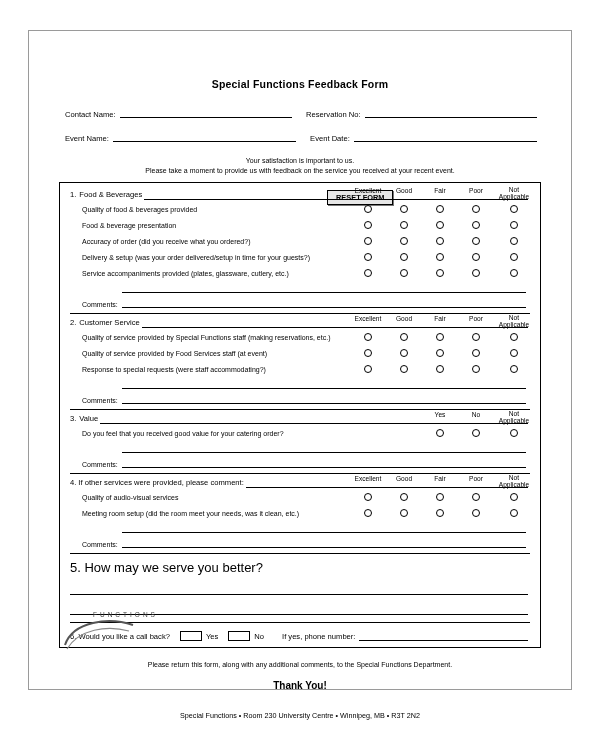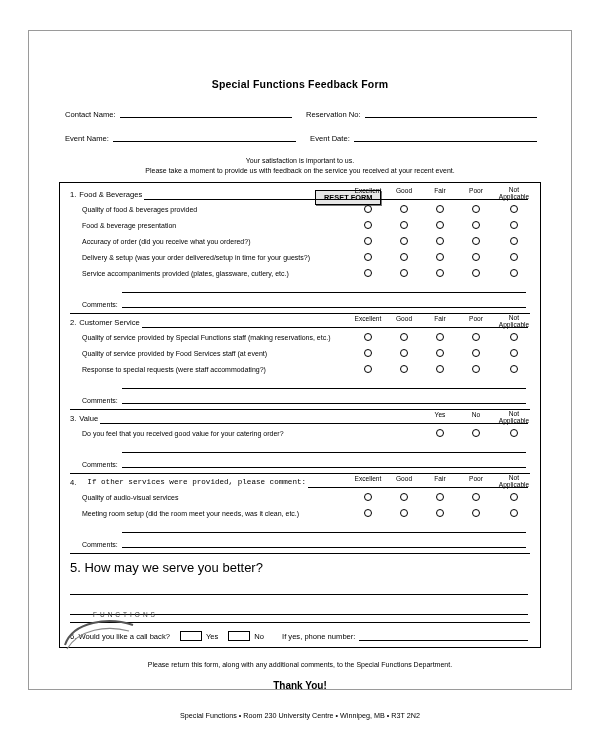--- a/index.html
+++ b/index.html
@@ -150,21 +150,21 @@
     margin-left: 4px;
   }
   .cmt-line {
     border-bottom: 1px solid #000;
     height: 9px;
   }
   .cmt-line + .cmt-line { margin-top: 5px; }
 
   .resetwrap {
     position: absolute;
-    left: 255px;
+    left: 267px;
     top: 3px;
   }
   .reset-btn {
     font-family: "Liberation Sans", sans-serif;
     font-size: 7.4px;
     font-weight: bold;
     padding: 2px 8px;
     background: #e6e6e6;
     border: 1px solid #000;
     box-shadow: 1px 1px 0 #777;
@@ -536,21 +536,21 @@
             <span class="cmt-line" style="display:block;"></span>
           </span>
         </div>
       </div>
 
       <div class="divider"></div>
 
       <div class="section" style="margin-top:4px;">
         <div class="sec-head">
           <span class="sec-title">4.</span>
-          <span class="sec-title" style="margin-left:11px;font-family:Liberation Mono, monospace;">If other services were provided, please comment:</span>
+          <span class="sec-title" style="margin-left:2px;">If other services were provided, please comment:</span>
           <span class="sec-rule"></span>
         </div>
         <div class="cols">
           <span class="col">Excellent</span>
           <span class="col">Good</span>
           <span class="col">Fair</span>
           <span class="col">Poor</span>
           <span class="col na">Not Applicable</span>
         </div>
 

